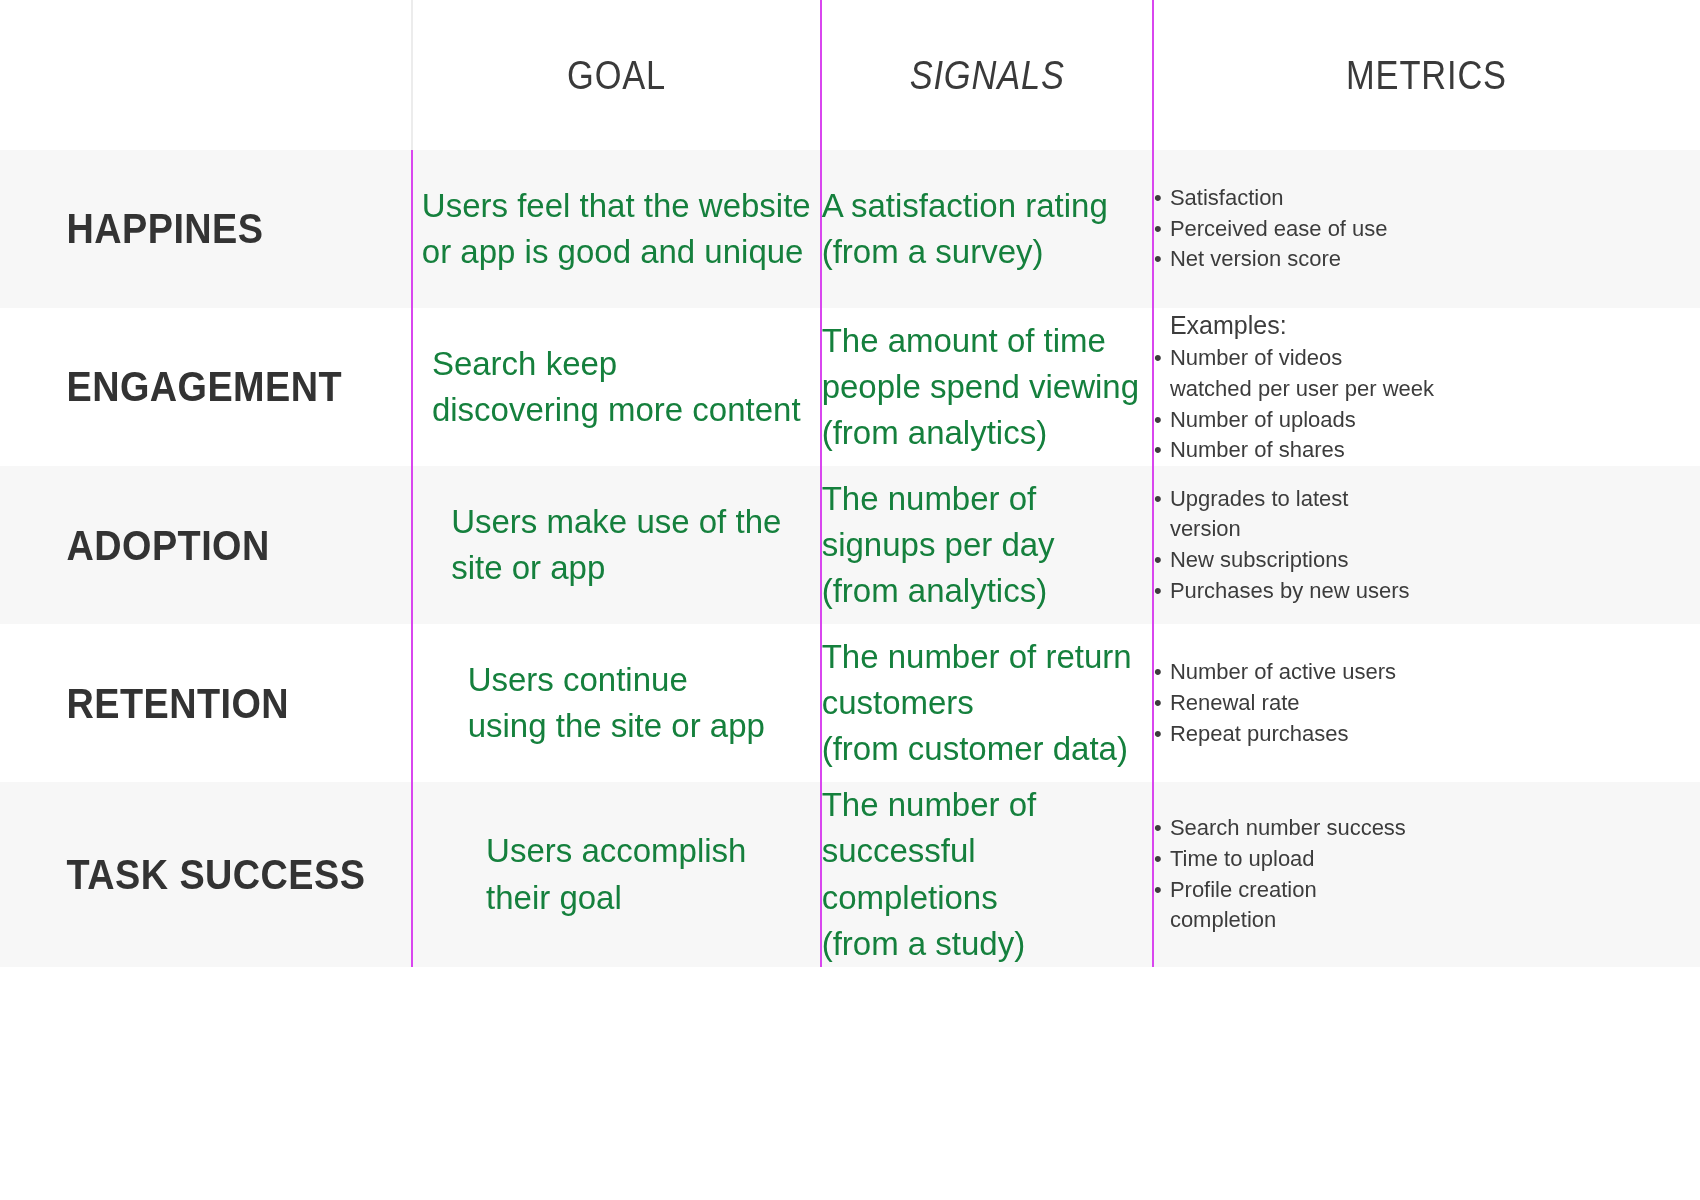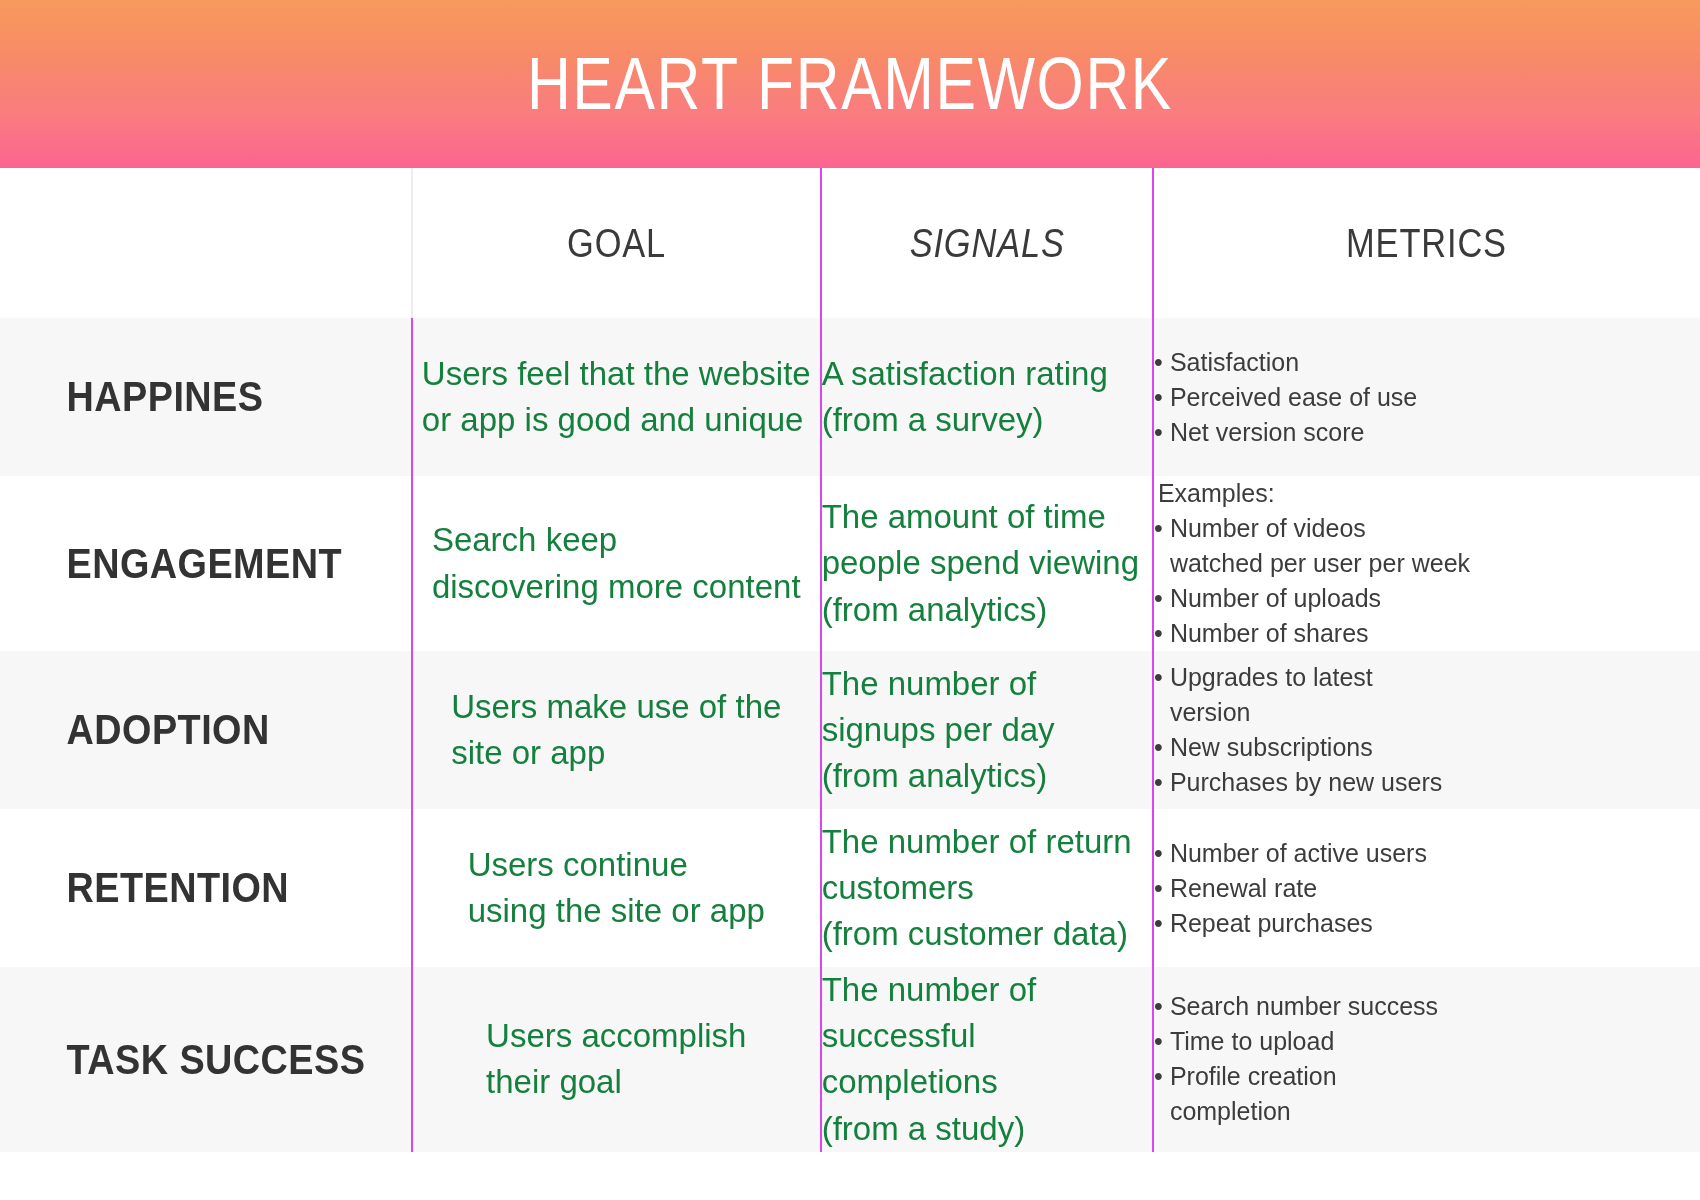--- a/index.html
+++ b/index.html
@@ -111,29 +111,29 @@
   }
 
   
   .signals-cell { padding-left: 56px; }
   .signals-cell .cell-text { text-align: center; }
 
   
   .metrics-cell { padding-left: 52px; }
   .metrics-list {
     list-style: none;
-    font-size: 25px;
+    font-size: 22px;
     color: #3c3c3c;
     line-height: 1.4;
   }
   .metrics-intro {
     font-size: 25px;
     color: #3c3c3c;
     line-height: 1.4;
-    padding-left: 4px;
+    padding-left: 16px;
   }
   .metrics-list li {
     position: relative;
     padding-left: 16px;
     white-space: pre-line;
   }
   .metrics-list li::before {
     content: "\2022";
     position: absolute;
     left: 0;
@@ -141,23 +141,20 @@
   }
 
   
   .narrow { font-family: "Liberation Sans Narrow", "Liberation Sans", sans-serif; }
 </style>
 </head>
 <body>
 
 <div class="page">
 
-  <div class="banner">
-    <div class="banner-title">HEART FRAMEWORK</div>
-  </div>
 
   <table class="table">
     <colgroup>
       <col class="col-label">
       <col class="col-goal">
       <col class="col-signals">
       <col class="col-metrics">
     </colgroup>
 
     <thead>

